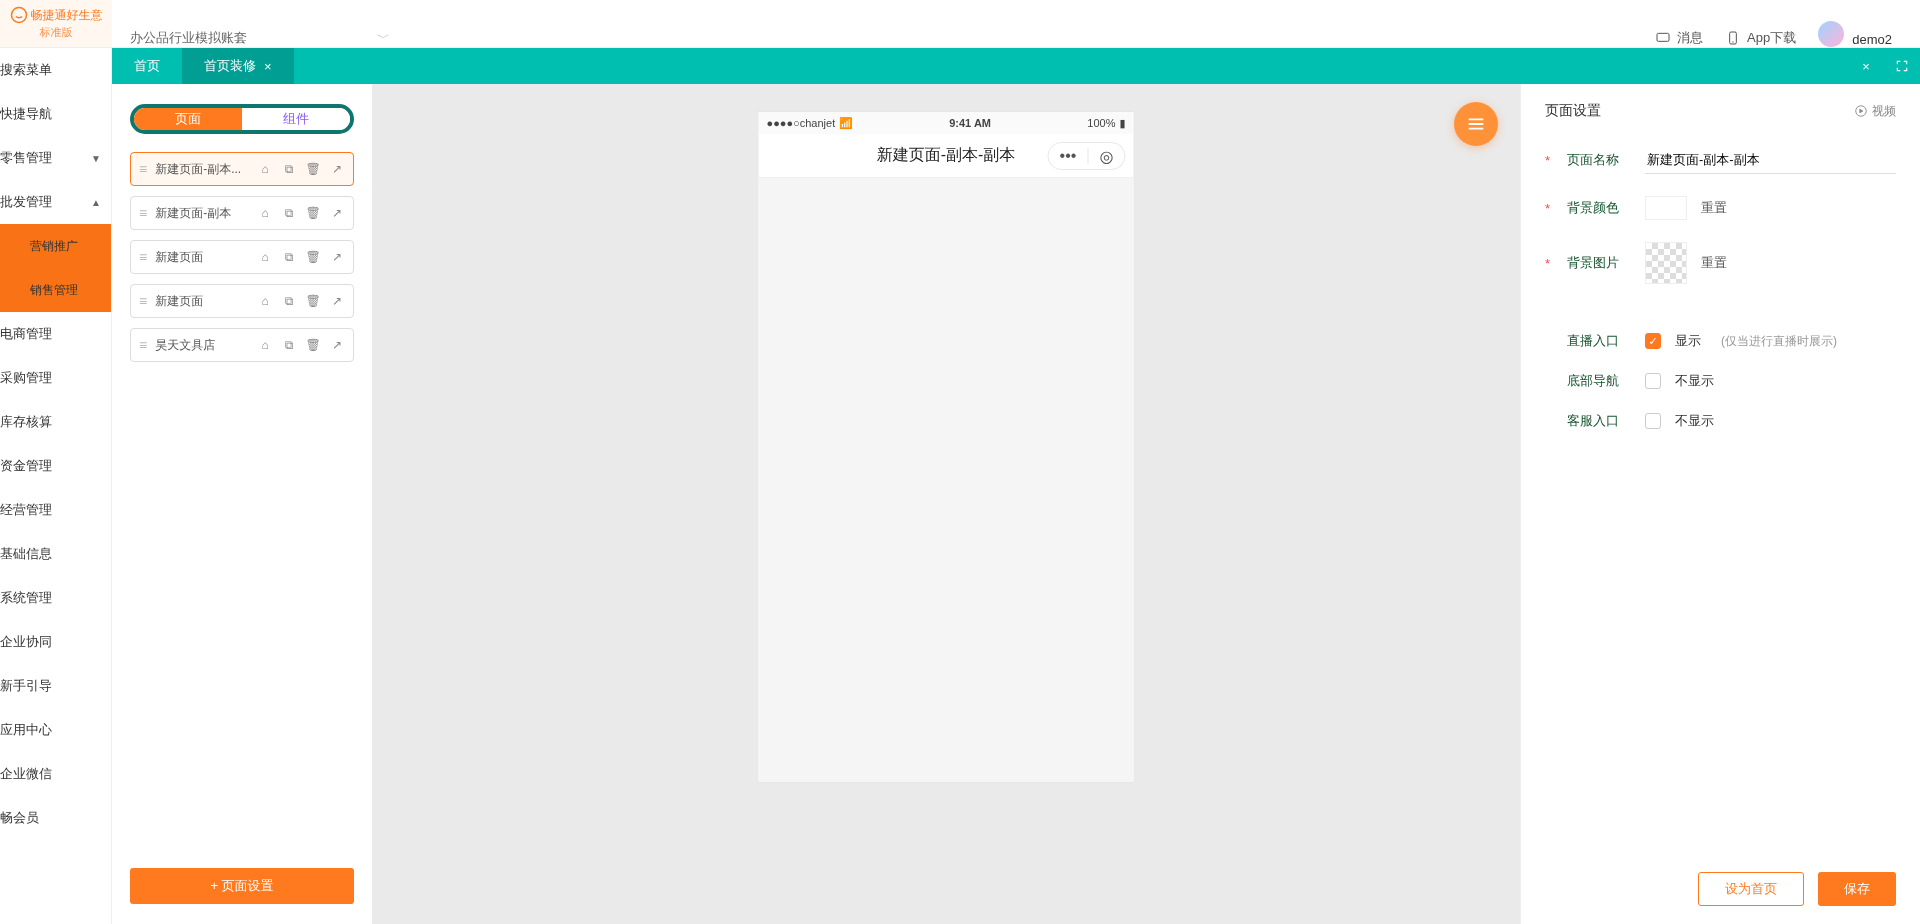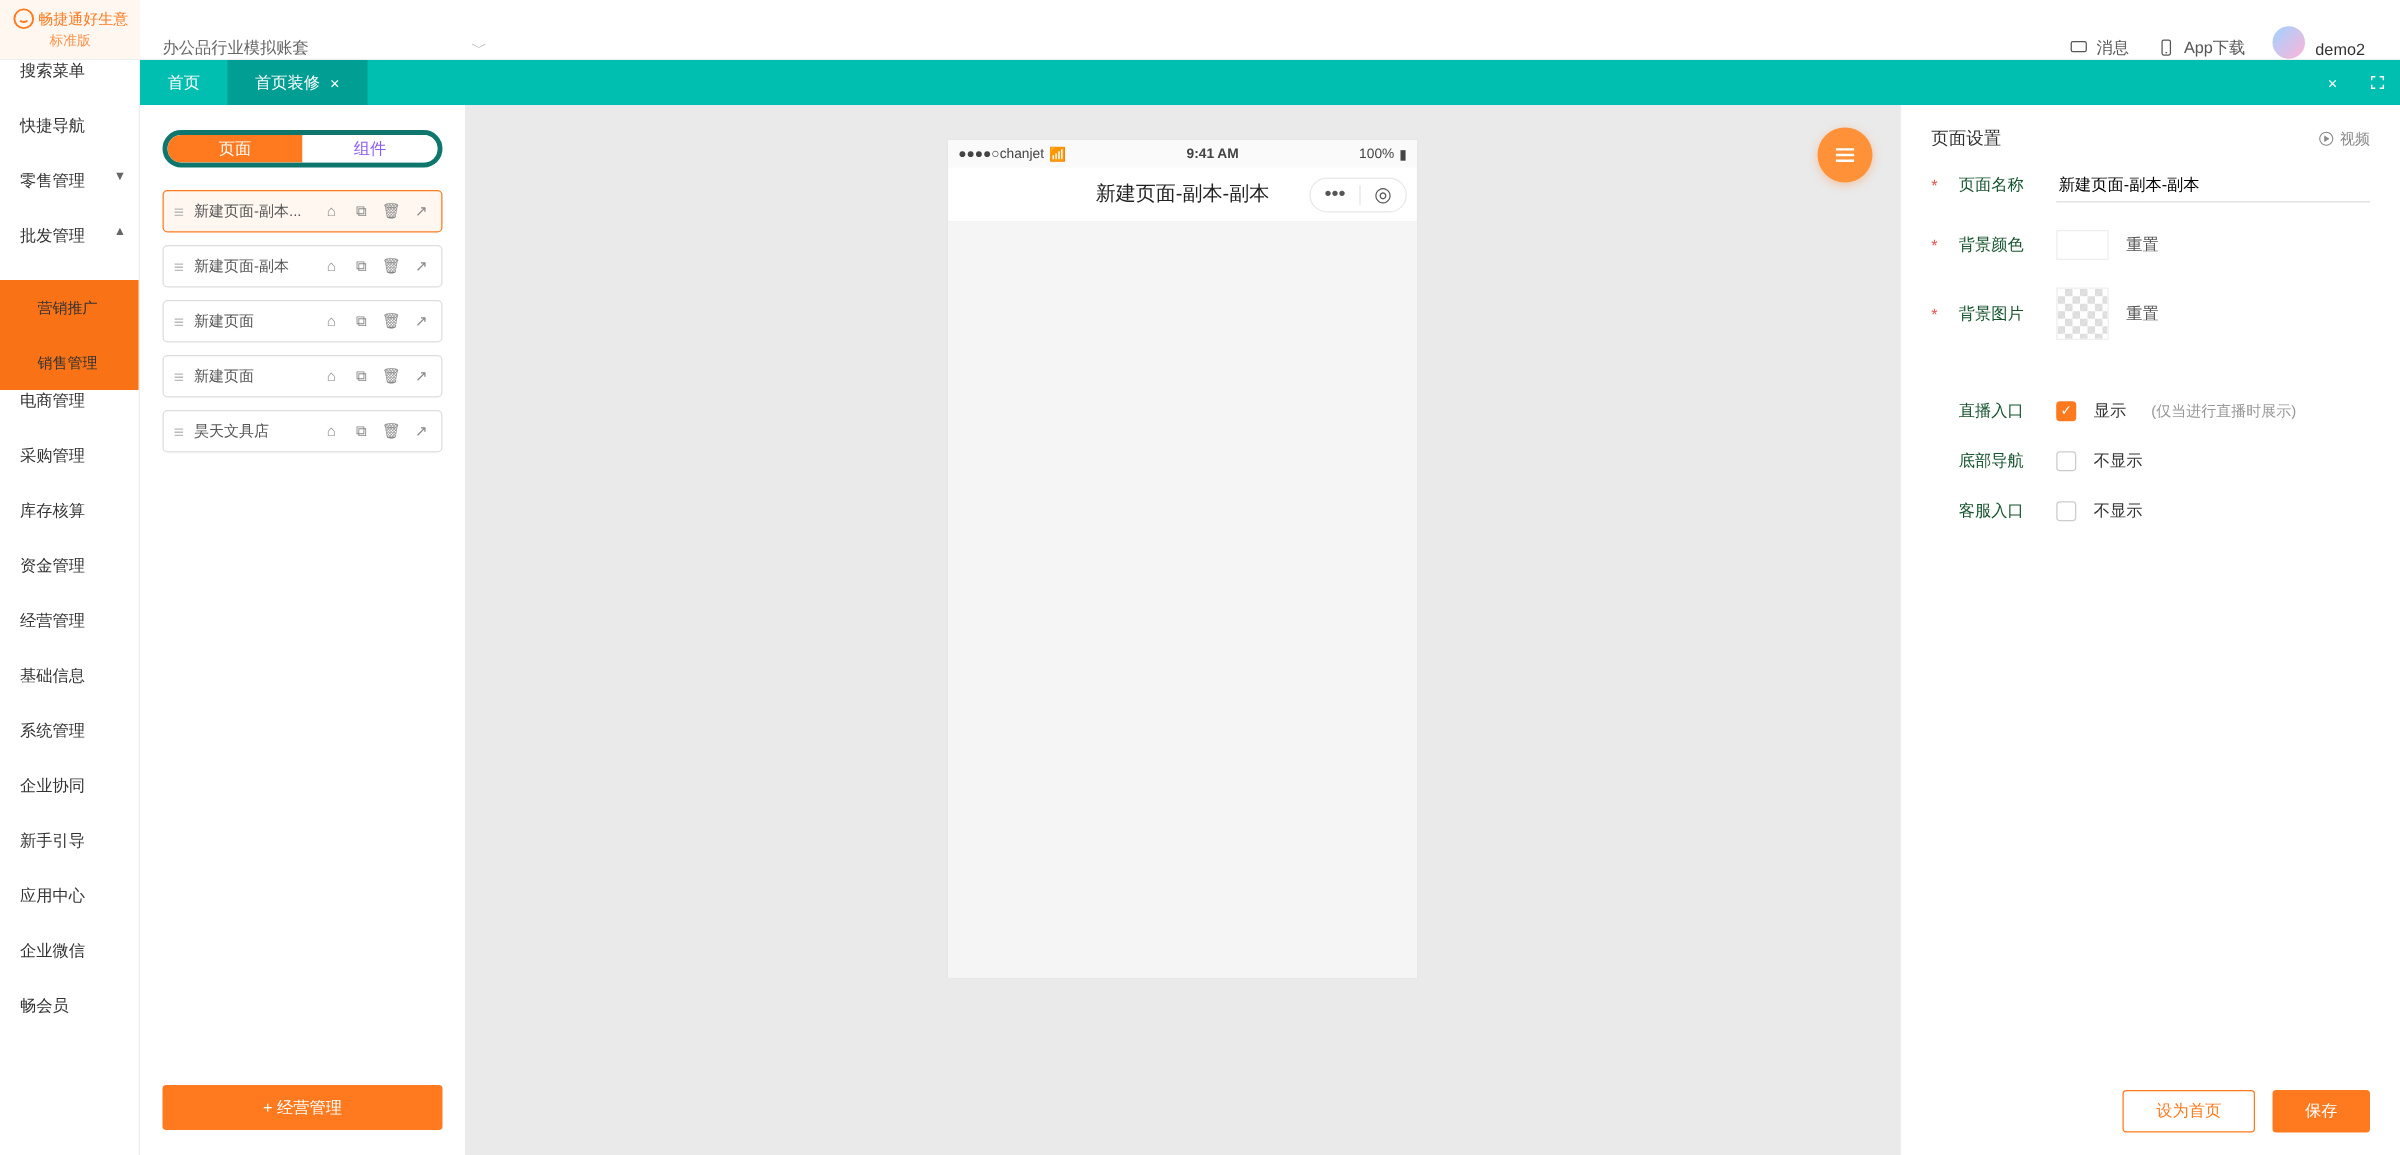--- a/index.html
+++ b/index.html
@@ -12,21 +12,21 @@
   .brand .sub{font-size:11px;color:#ff944d;margin-top:1px}
   .account-select{margin-left:18px;display:flex;align-items:center;color:#666;font-size:13px;gap:130px;cursor:pointer}
   .account-select .chev{color:#bbb}
   .header .spacer{flex:1}
   .header .tool{display:flex;align-items:center;gap:6px;color:#555;font-size:13px;margin-right:22px;cursor:pointer}
   .header .tool svg{width:16px;height:16px;stroke:#555}
   .avatar{width:26px;height:26px;border-radius:50%;background:linear-gradient(135deg,#9fd3ff 0,#ffb3d9 100%);margin-right:8px}
   .username{margin-right:28px;color:#333}
   
   .nav{position:absolute;left:0;top:48px;bottom:0;width:112px;background:#fff;border-right:1px solid #eee;overflow:auto}
-  .nav-item{height:44px;display:flex;padding-left:16px;font-size:13px;color:#333;cursor:pointer;gap:6px}
+  .nav-item{height:44px;display:flex;align-items:center;font-size:13px;color:#333;cursor:pointer;gap:6px}
   .nav-item .arrow{margin-left:auto;margin-right:10px;color:#666;font-size:10px}
   .nav-sub{padding-left:30px;background:#f97316;height:44px;display:flex;align-items:center;font-size:12px;color:#333;cursor:pointer}
   
   .tabs{position:absolute;left:112px;right:0;top:48px;height:36px;background:#00beb0;display:flex;align-items:stretch;color:#fff;font-size:13px}
   .tab{padding:14px 22px;display:flex;align-items:center;gap:8px;cursor:pointer}
   .tab.active{background:#009e93}
   .tab .close{font-size:13px}
   .tabs .spacer{flex:1}
   .tabs .icon-btn{width:36px;display:flex;align-items:center;justify-content:center;cursor:pointer}
   
@@ -52,21 +52,21 @@
   .statusbar .mid{flex:1;text-align:center;font-weight:600}
   .titlebar{height:44px;display:flex;align-items:center;justify-content:center;position:relative;font-size:16px;color:#222;border-bottom:1px solid #f0f0f0}
   .titlebar .mpbtn{position:absolute;right:8px;top:8px;width:78px;height:28px;border-radius:14px;border:1px solid #e8e8e8;display:flex;align-items:center;justify-content:space-evenly;font-size:16px;color:#555}
   .titlebar .mpbtn span{display:flex;align-items:center;justify-content:center}
   .titlebar .mpbtn .div{width:1px;height:16px;background:#e5e5e5}
   .phone-body{flex:1;background:#f5f5f5}
   .fab{position:absolute;right:22px;top:18px;width:44px;height:44px;border-radius:50%;background:#ff9138;display:flex;align-items:center;justify-content:center;box-shadow:0 2px 8px rgba(255,122,31,.35);cursor:pointer}
   .fab svg{stroke:#fff}
   
   .settings{width:400px;border-left:1px solid #eee;padding:18px 24px;display:flex;flex-direction:column;font-size:13px;color:#333;position:relative}
-  .settings .head{display:flex;align-items:center;margin-bottom:14px}
+  .settings .head{display:flex;align-items:center;margin-bottom:26px}
   .settings .head .ttl{font-size:14px}
   .settings .head .video{margin-left:auto;display:flex;align-items:center;gap:4px;color:#888;font-size:12px;cursor:pointer}
   .frow{display:flex;align-items:center;margin-bottom:22px;gap:14px}
   .frow .req{color:#f05050;width:8px}
   .frow .lab{width:64px;color:#14532d}
   .frow input[type=text]{flex:1;height:28px;border:none;border-bottom:1px solid #ddd;outline:none;font-size:13px;background:transparent}
   .swatch{width:42px;height:24px;border:1px solid #eee;background:#fff}
   .checker{width:42px;height:42px;border:1px solid #eee;background-image:linear-gradient(45deg,#ddd 25%,transparent 25%),linear-gradient(-45deg,#ddd 25%,transparent 25%),linear-gradient(45deg,transparent 75%,#ddd 75%),linear-gradient(-45deg,transparent 75%,#ddd 75%);background-size:12px 12px;background-position:0 0,0 6px,6px -6px,-6px 0}
   .linkish{color:#555;cursor:pointer}
   .cb{appearance:none;width:16px;height:16px;border:1px solid #ccc;border-radius:3px;display:inline-flex;align-items:center;justify-content:center;cursor:pointer;background:#fff}
@@ -231,21 +231,21 @@
         <div class="page-row">
           <span class="grip">≡</span>
           <span class="nm">昊天文具店</span>
           <span class="ic">⌂</span>
           <span class="ic">⧉</span>
           <span class="ic">🗑</span>
           <span class="ic">↗</span>
         </div>
       </div>
     <div class="grow"></div>
-    <div class="newbtn">+ 经营管理</div>
+    <div class="newbtn">+ 页面设置</div>
   </div>
 
   <div class="canvas">
     <div class="phone">
       <div class="statusbar">
         <span>●●●●○ </span>
         <span>chanjet</span>
         <span style="margin-left:4px">📶</span>
         <span class="mid">9:41 AM</span>
         <span>100%</span>

